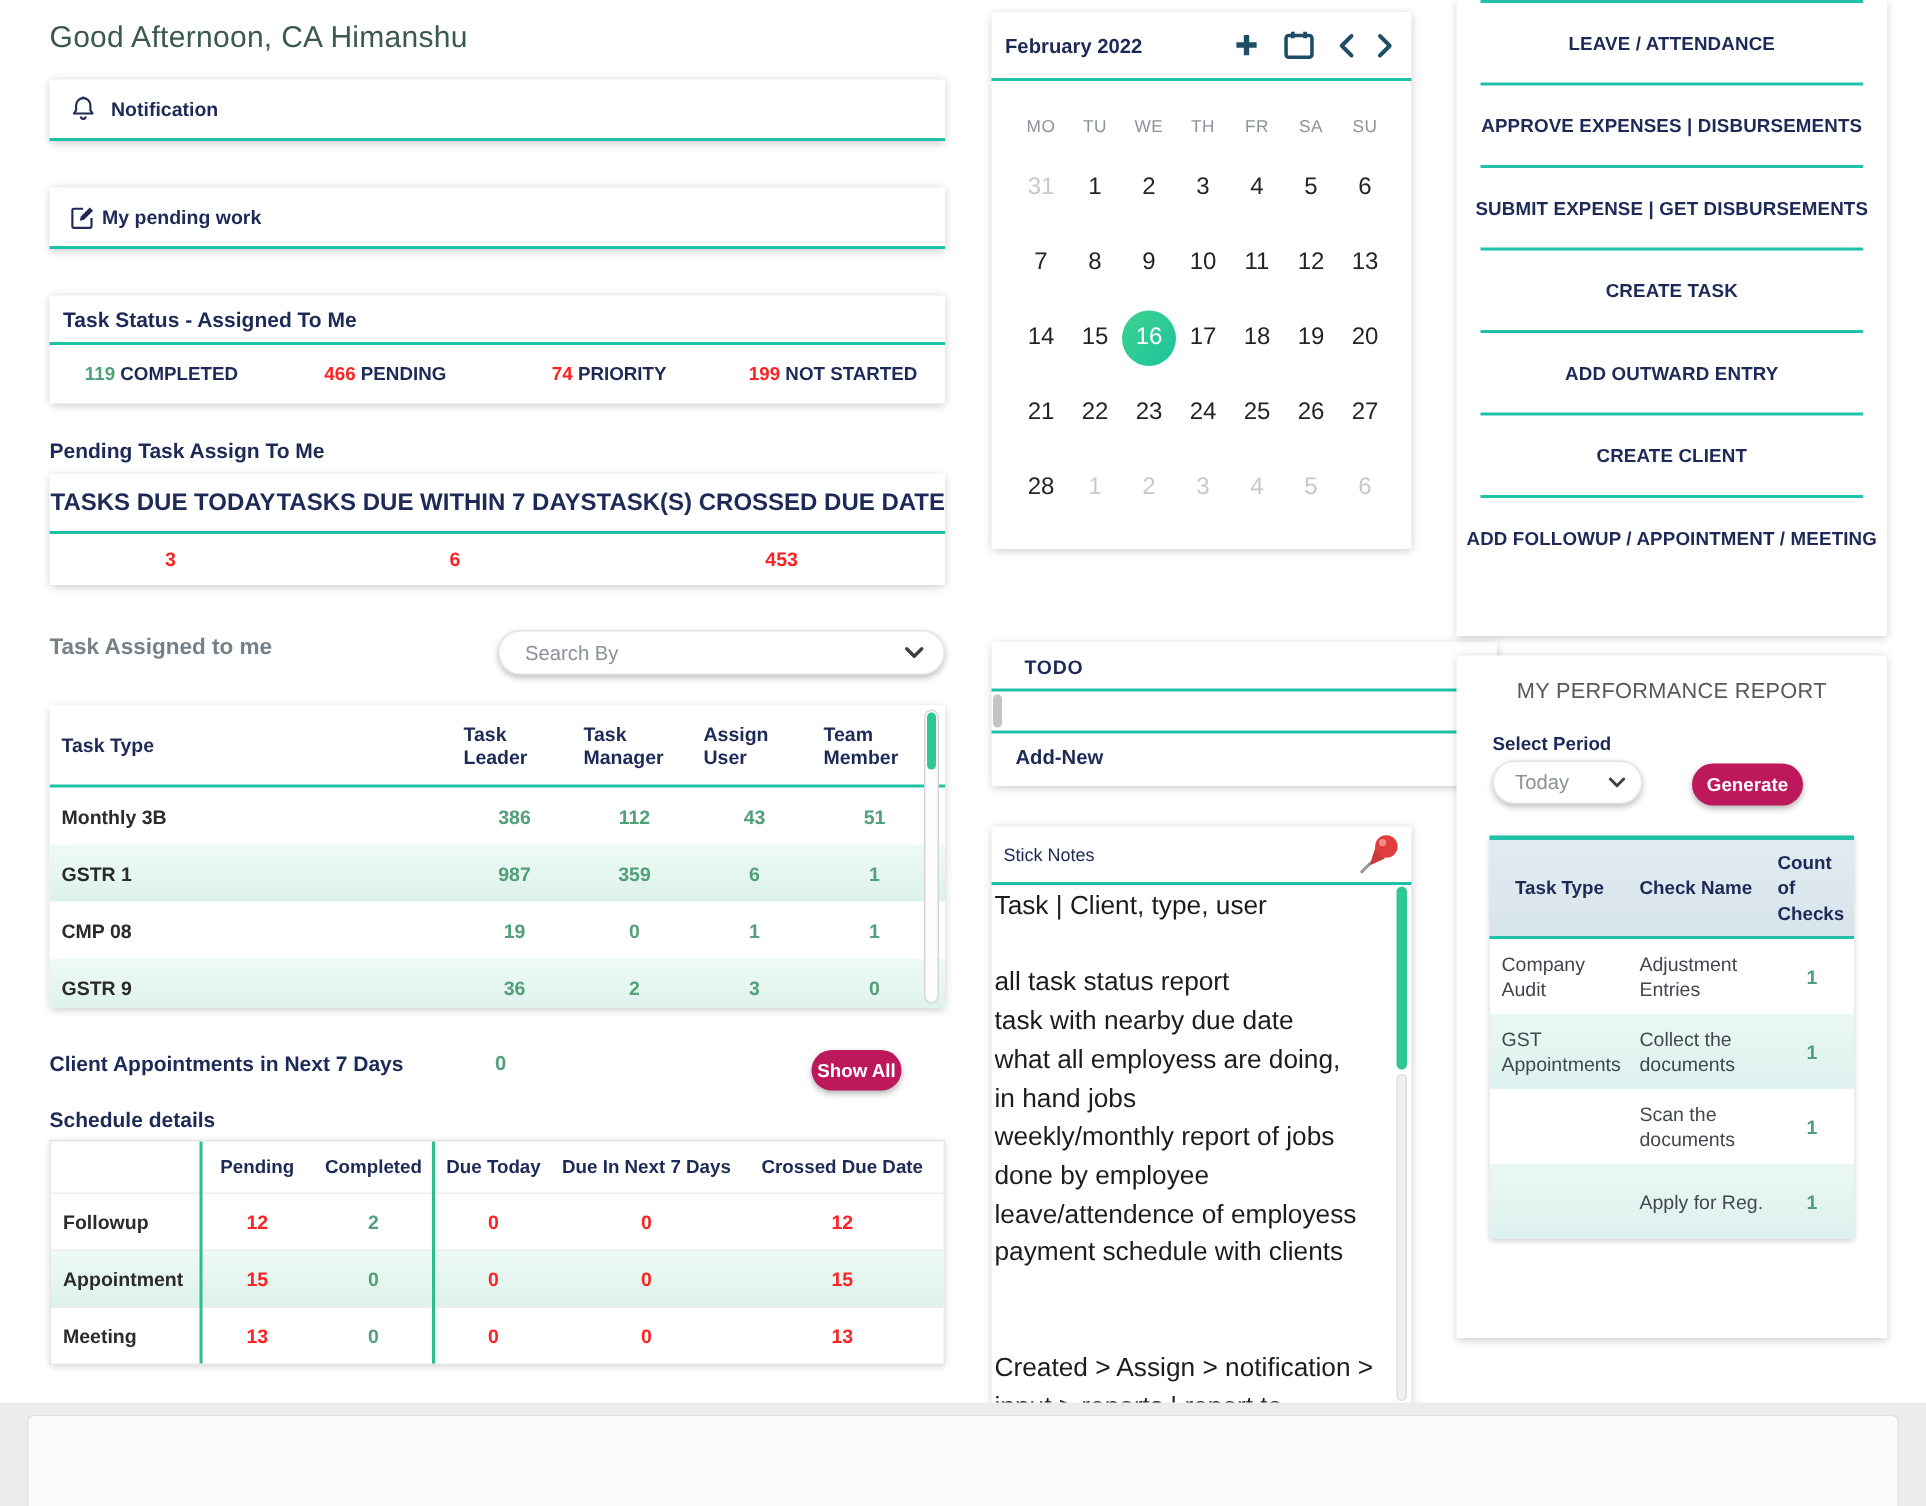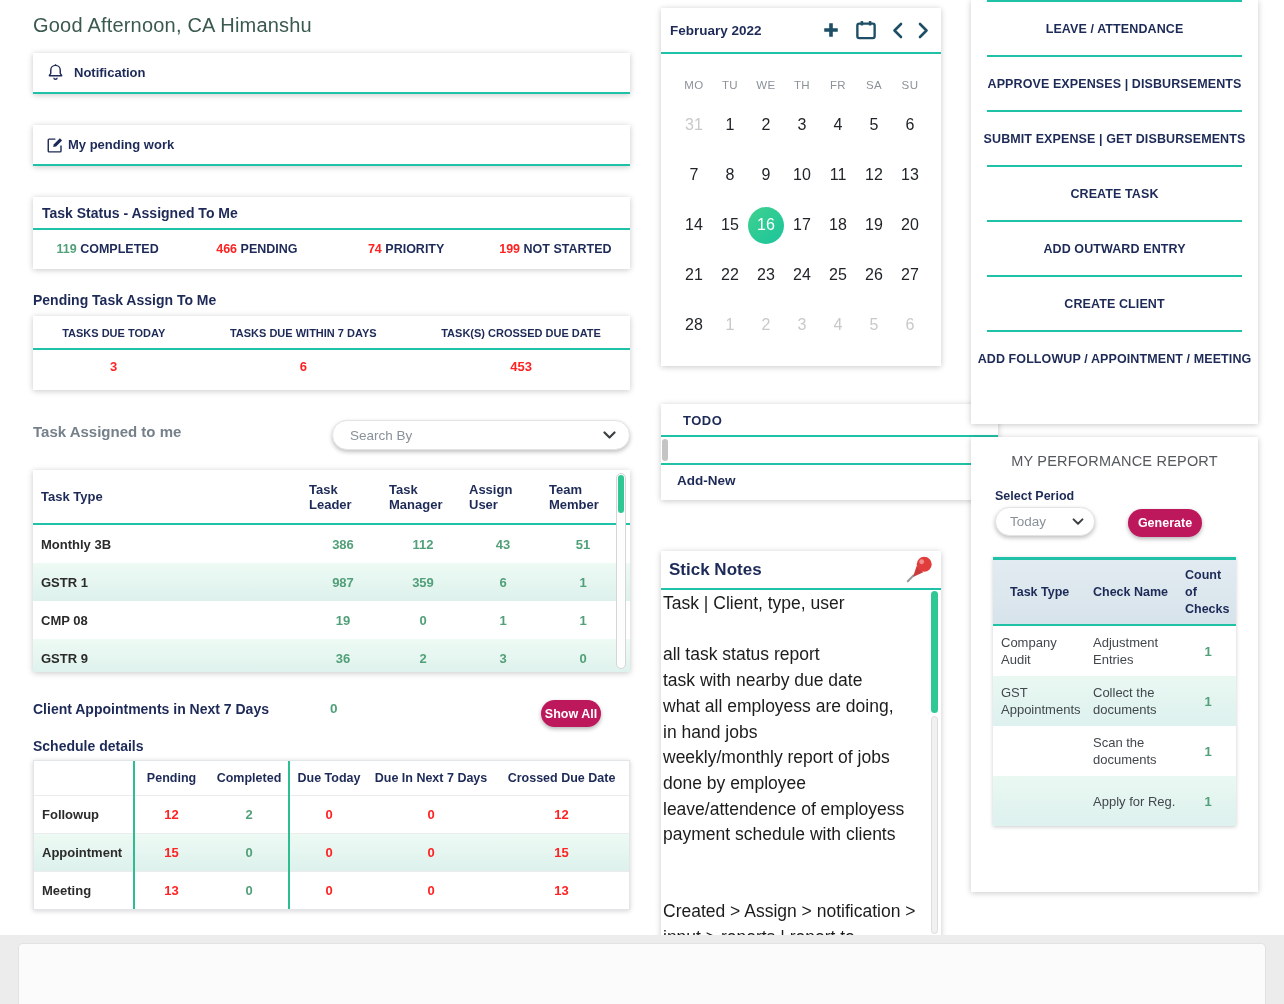--- a/index.html
+++ b/index.html
@@ -29,21 +29,21 @@
   #task-status .title{padding:8px 9px 0 9px;font-size:14px;font-weight:bold;color:var(--navy);}
   #task-status .divider{margin-top:7px;height:2px;background:var(--teal);}
   #stats{display:flex;height:38px;align-items:center;}
   .stat{flex:1;text-align:center;font-size:12.5px;font-weight:bold;color:var(--navy);white-space:nowrap;}
   .num-green{color:var(--green);}
   .num-red{color:var(--red);}
 
   
   #pending-card{left:33px;top:316px;width:597px;height:74px;}
   #pending-cols{display:flex;padding-top:11px;}
-  #pending-cols .pcol{text-align:center;font-size:11px;font-weight:bold;color:var(--navy);white-space:nowrap;}
+  #pending-cols .pcol{text-align:center;font-size:16px;font-weight:bold;color:var(--navy);white-space:nowrap;}
   #pending-card .divider{margin-top:9px;height:2px;background:var(--teal);}
   #pending-vals{display:flex;padding-top:9px;}
   #pending-vals .pval{text-align:center;font-size:13px;font-weight:bold;color:var(--red);}
   .pflex1{flex:1;} .pflex2{flex:1.35;} .pflex3{flex:1.35;}
 
   
   .pill-select{position:absolute;background:#fff;border:1px solid #e4e4e4;border-radius:15px;
     box-shadow:0 2px 4px rgba(0,0,0,.25);display:flex;align-items:center;justify-content:space-between;
     padding:0 13px 0 17px;color:#8a9199;font-size:13.5px;cursor:pointer;}
 
@@ -89,30 +89,30 @@
   #cal-weekdays div{height:30px;display:flex;align-items:center;justify-content:center;
     font-size:11.5px;color:#8b9299;letter-spacing:.4px;}
   #cal-grid{display:grid;grid-template-columns:repeat(7,36px);padding-left:15px;}
   .cal-cell{height:50px;display:flex;align-items:center;justify-content:center;
     font-size:16px;color:#212529;cursor:pointer;}
   .cal-cell.muted{color:#c9c9c9;}
   .cal-cell .day-circle{width:37px;height:37px;border-radius:50%;display:flex;align-items:center;justify-content:center;
     background:linear-gradient(135deg,#3ed18e 0%,#1cc49c 100%);color:#fff;}
 
   
-  #todo-card{left:661px;top:404px;width:337px;height:96px;}
+  #todo-card{left:661px;top:428px;width:337px;height:96px;}
   #todo-title{padding:9px 0 0 22px;font-size:13px;font-weight:bold;color:var(--navy);letter-spacing:.5px;}
   #todo-card .divider{height:2px;background:var(--teal);}
   #todo-strip{position:relative;height:26px;}
   #todo-add{padding:8px 0 0 16px;font-size:13.5px;font-weight:bold;color:var(--navy);cursor:pointer;display:inline-block;}
 
   
   #stick-card{left:661px;top:551px;width:280px;height:390px;}
   #stick-head{height:37px;display:flex;align-items:center;padding:0 8px;position:relative;}
-  #stick-title{font-size:17px;font-weight:bold;color:var(--navy);}
+  #stick-title{font-size:12px;font-weight:normal;color:var(--navy);}
   #stick-pin{position:absolute;right:6px;top:3px;}
   #stick-card .divider{height:2px;background:var(--teal);}
   #stick-body{position:relative;height:349px;overflow:hidden;}
   #stick-text{position:absolute;left:2px;top:1px;right:16px;bottom:0;font-size:17.5px;line-height:25.7px;
     color:#1c1c1c;white-space:pre-wrap;overflow:hidden;}
 
   
   #actions-card{left:971px;top:0px;width:287px;height:424px;display:flex;flex-direction:column;}
   .action-item{height:53px;display:flex;align-items:center;justify-content:center;
     font-size:12.5px;font-weight:bold;color:var(--navy);white-space:nowrap;cursor:pointer;letter-spacing:.1px;}

